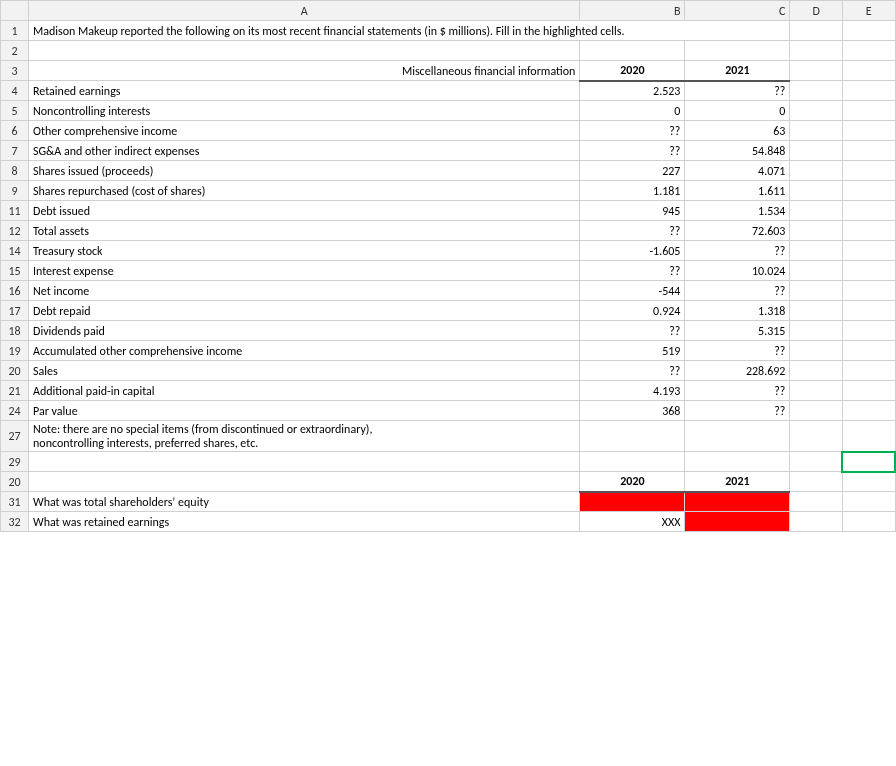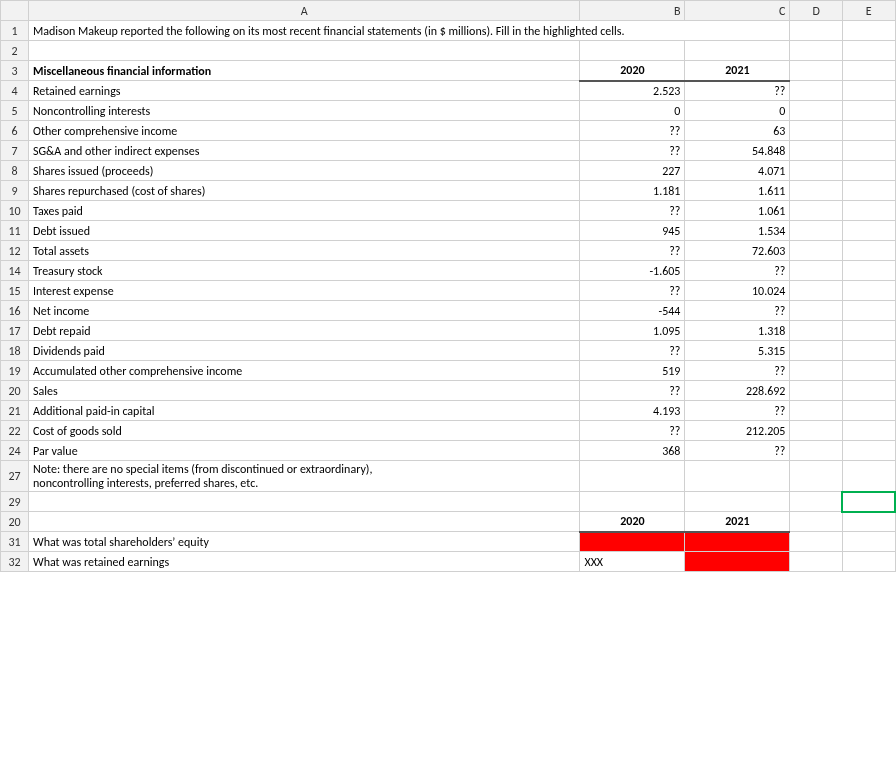--- a/index.html
+++ b/index.html
@@ -83,21 +83,21 @@
       <tr>
         <td class="row-header">2</td>
         <td class="col-a"></td>
         <td class="col-b"></td>
         <td class="col-c"></td>
         <td class="col-d"></td>
         <td class="col-e"></td>
       </tr>
       <tr>
         <td class="row-header">3</td>
-        <td class="col-a" style="font-weight: bold;">Miscellaneous financial information</td>
+        <td class="col-a" style="font-weight: normal; text-align: right;">Miscellaneous financial information</td>
         <td class="col-b" style="font-weight: bold; text-align: center; border-bottom: 2px solid rgb(85, 85, 85);">2020</td>
         <td class="col-c" style="font-weight: bold; text-align: center; border-bottom: 2px solid rgb(85, 85, 85);">2021</td>
         <td class="col-d"></td>
         <td class="col-e"></td>
       </tr>
       <tr>
         <td class="row-header">4</td>
         <td class="col-a">Retained earnings</td>
         <td class="col-b">2.523</td>
         <td class="col-c">??</td>
@@ -138,28 +138,20 @@
       </tr>
       <tr>
         <td class="row-header">9</td>
         <td class="col-a">Shares repurchased (cost of shares)</td>
         <td class="col-b">1.181</td>
         <td class="col-c">1.611</td>
         <td class="col-d"></td>
         <td class="col-e"></td>
       </tr>
       <tr>
-        <td class="row-header">10</td>
-        <td class="col-a">Taxes paid</td>
-        <td class="col-b">??</td>
-        <td class="col-c">1.061</td>
-        <td class="col-d"></td>
-        <td class="col-e"></td>
-      </tr>
-      <tr>
         <td class="row-header">11</td>
         <td class="col-a">Debt issued</td>
         <td class="col-b">945</td>
         <td class="col-c">1.534</td>
         <td class="col-d"></td>
         <td class="col-e"></td>
       </tr>
       <tr>
         <td class="row-header">12</td>
         <td class="col-a">Total assets</td>
@@ -188,21 +180,21 @@
         <td class="row-header">16</td>
         <td class="col-a">Net income</td>
         <td class="col-b">-544</td>
         <td class="col-c">??</td>
         <td class="col-d"></td>
         <td class="col-e"></td>
       </tr>
       <tr>
         <td class="row-header">17</td>
         <td class="col-a">Debt repaid</td>
-        <td class="col-b">1.095</td>
+        <td class="col-b">0.924</td>
         <td class="col-c">1.318</td>
         <td class="col-d"></td>
         <td class="col-e"></td>
       </tr>
       <tr>
         <td class="row-header">18</td>
         <td class="col-a">Dividends paid</td>
         <td class="col-b">??</td>
         <td class="col-c">5.315</td>
         <td class="col-d"></td>
@@ -222,28 +214,20 @@
         <td class="col-b">??</td>
         <td class="col-c">228.692</td>
         <td class="col-d"></td>
         <td class="col-e"></td>
       </tr>
       <tr>
         <td class="row-header">21</td>
         <td class="col-a">Additional paid-in capital</td>
         <td class="col-b">4.193</td>
         <td class="col-c">??</td>
-        <td class="col-d"></td>
-        <td class="col-e"></td>
-      </tr>
-      <tr>
-        <td class="row-header">22</td>
-        <td class="col-a">Cost of goods sold</td>
-        <td class="col-b">??</td>
-        <td class="col-c">212.205</td>
         <td class="col-d"></td>
         <td class="col-e"></td>
       </tr>
       <tr>
         <td class="row-header">24</td>
         <td class="col-a">Par value</td>
         <td class="col-b">368</td>
         <td class="col-c">??</td>
         <td class="col-d"></td>
         <td class="col-e"></td>
@@ -276,19 +260,19 @@
         <td class="row-header">31</td>
         <td class="col-a">What was total shareholders’ equity</td>
         <td class="col-b" style="background: rgb(255, 0, 0);"></td>
         <td class="col-c" style="background: rgb(255, 0, 0);"></td>
         <td class="col-d"></td>
         <td class="col-e"></td>
       </tr>
       <tr>
         <td class="row-header">32</td>
         <td class="col-a">What was retained earnings</td>
-        <td class="col-b" style="text-align: left;">XXX</td>
+        <td class="col-b" style="text-align: right;">XXX</td>
         <td class="col-c" style="background: rgb(255, 0, 0);"></td>
         <td class="col-d"></td>
         <td class="col-e"></td>
       </tr>
     </tbody>
 </table>
 
 </body></html>

